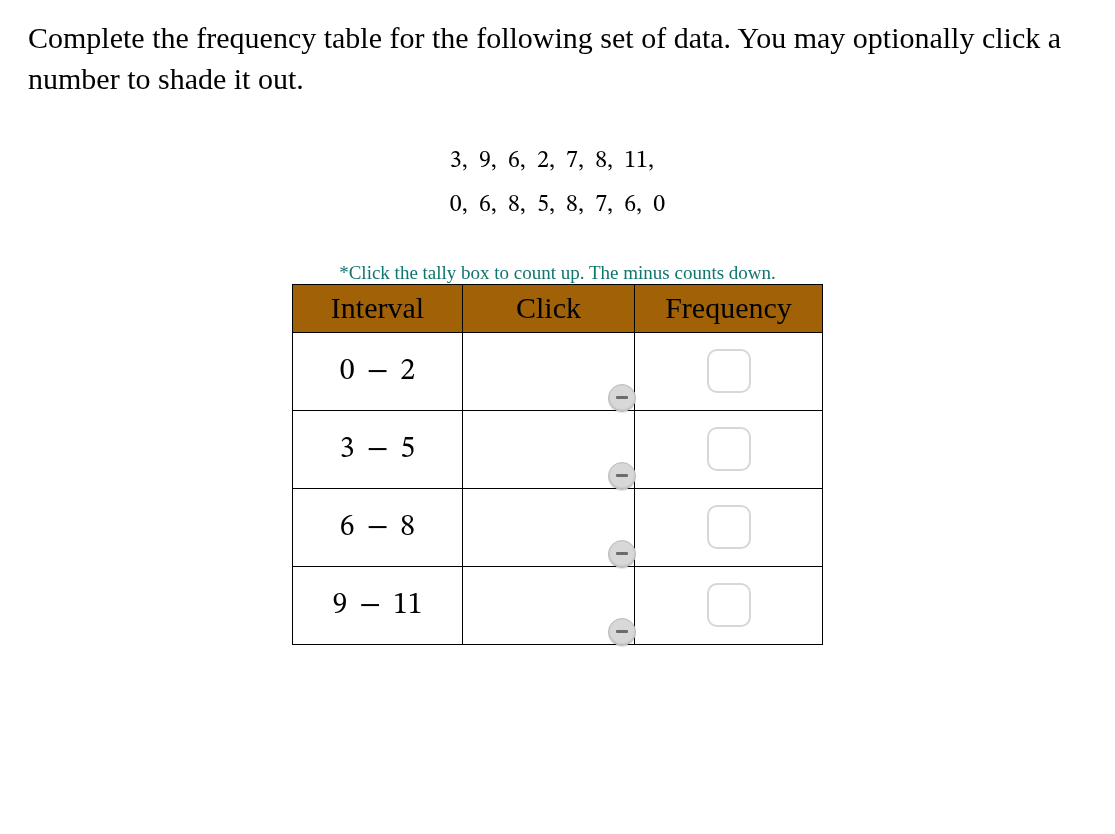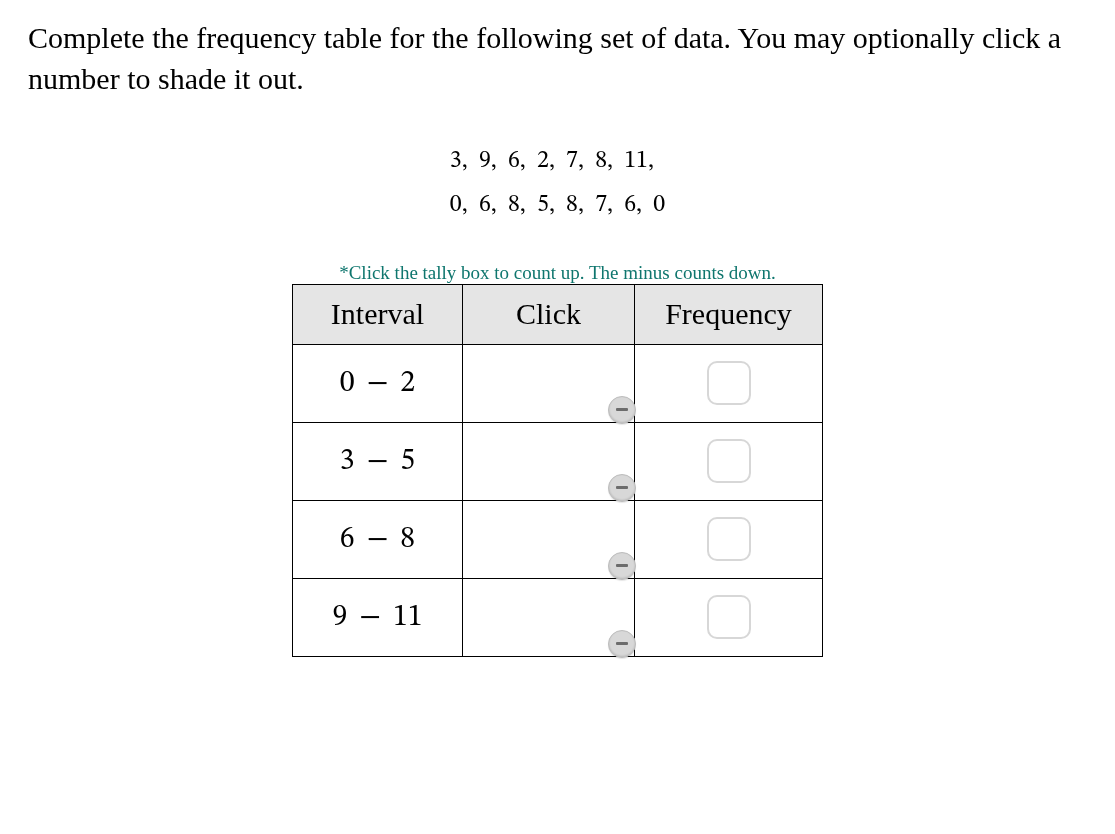--- a/index.html
+++ b/index.html
@@ -53,22 +53,22 @@
   }
   table.freq th, table.freq td {
     border: 1.5px solid #000;
     font-size: 30px;
     font-weight: normal;
     padding: 0;
     vertical-align: middle;
     box-sizing: border-box;
   }
   table.freq th {
-    background: #e5e5e5;
-    height: 60px;
+    background: #a16207;
+    height: 48px;
   }
   table.freq td { height: 78px; }
 
   .col-interval { width: 170px; text-align: center; }
   .col-tally    { width: 172px; position: relative; }
   .col-freq     { width: 188px; text-align: center; margin-left: 12px; }
 
   .interval-cell {
     font-family: "STIX Two Math", "Latin Modern Math", "Cambria Math", Georgia, serif;
     display: flex;

